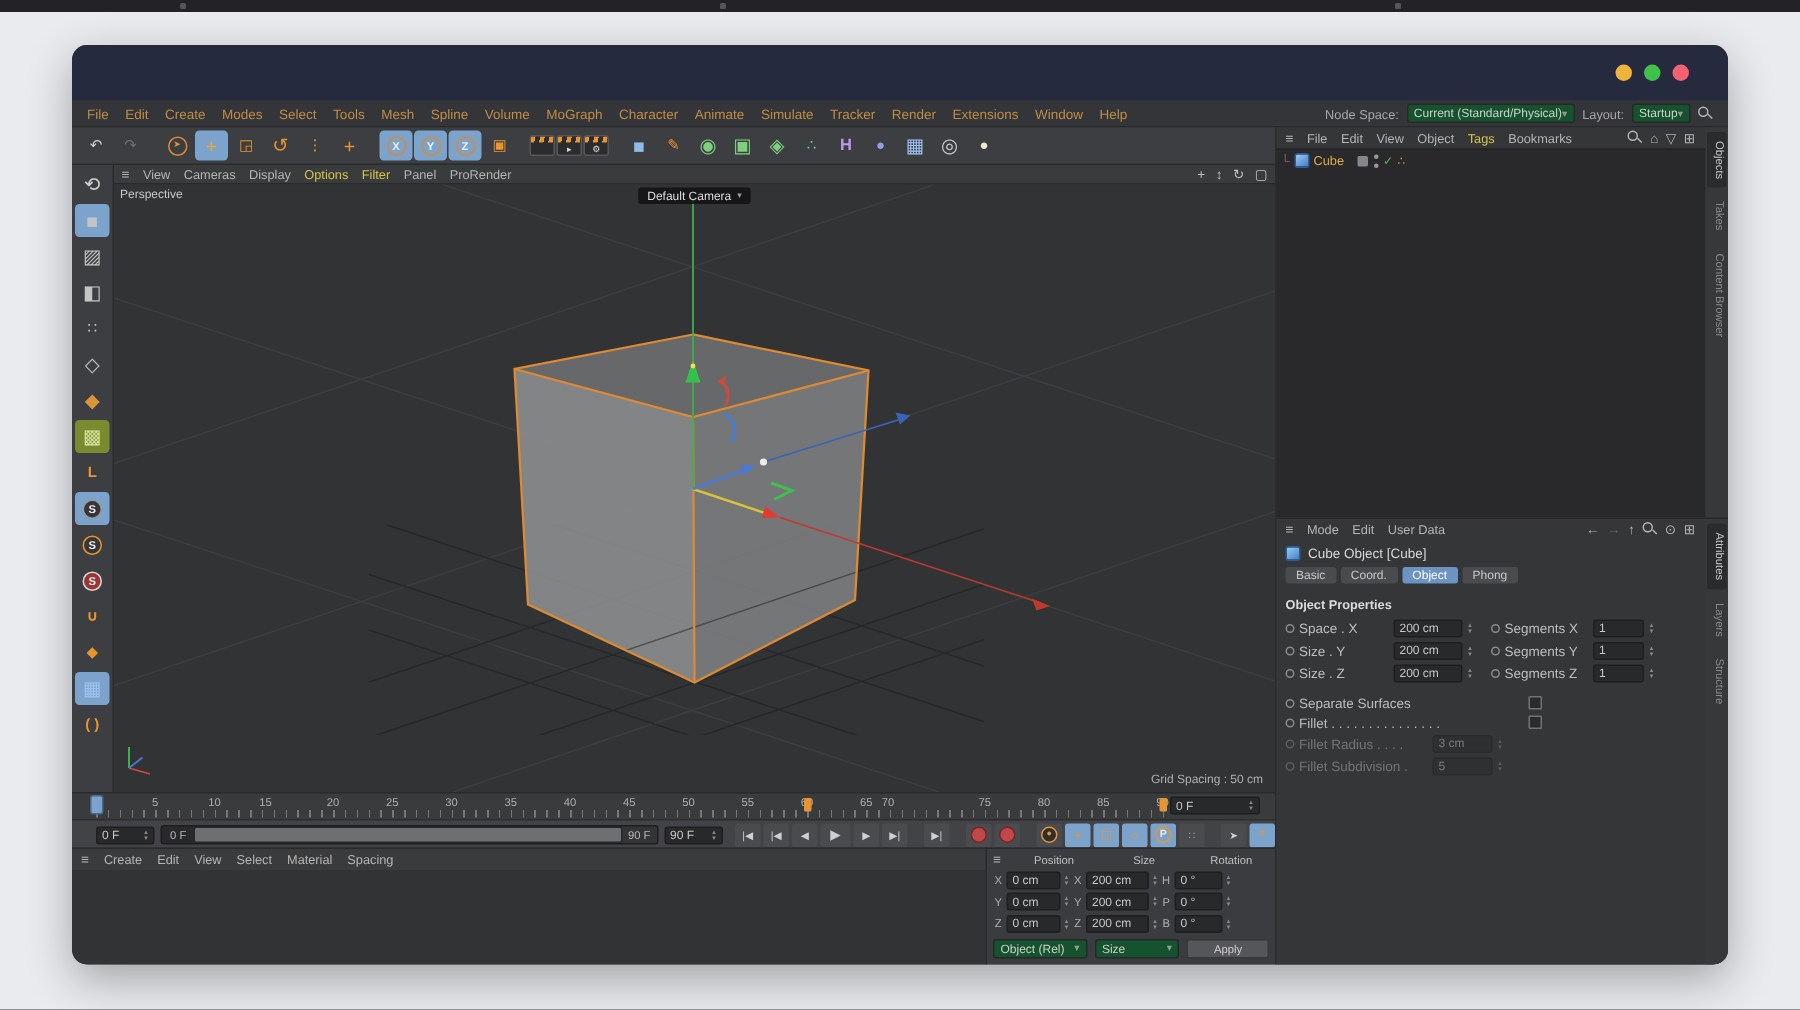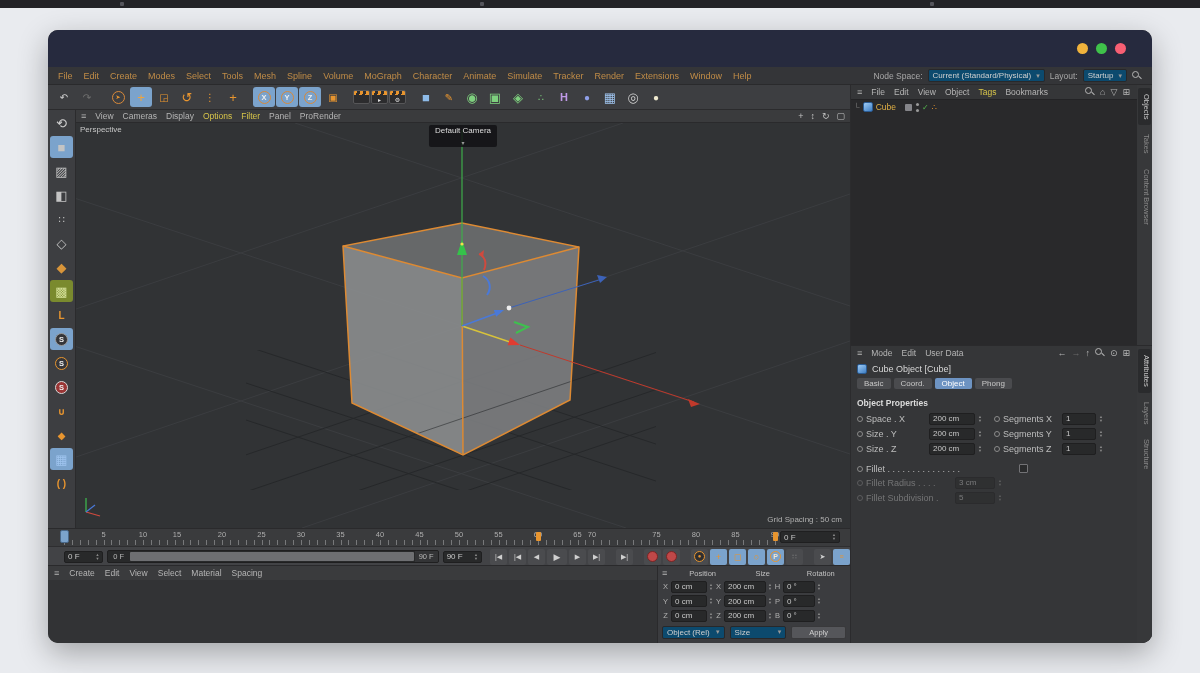--- a/index.html
+++ b/index.html
@@ -13,22 +13,22 @@
             border-radius:10px; overflow:hidden; box-shadow:0 10px 30px rgba(0,0,0,.3); }
 
   .titlebar { position:absolute; top:0; left:0; right:0; height:37px; background:#262a3e; }
   .tl { position:absolute; top:13px; right:26px; display:flex; gap:8px; }
   .dot { width:11px; height:11px; border-radius:50%; }
 
   .menubar { position:absolute; top:37px; left:0; right:0; height:18px; background:#343538;
              border-bottom:1px solid #2a2a2c; display:flex; align-items:center; padding:0 10px; }
   .menubar .mi { font-size:9px; color:#c08c47; margin-right:11px; white-space:nowrap; }
   .nodespace { margin-left:auto; display:flex; align-items:center; gap:5px; font-size:8.5px; color:#a8a8a8; }
-  .dd { background:#0c4a6e; border:1px solid #28282a; border-radius:2px; padding:1px 4px; color:#cfcfcf;
-        display:flex; gap:5px; align-items:center; font-size:8px; white-space:nowrap; }
+  .dd { background:#14532d; border:1px solid #28282a; border-radius:2px; padding:1px 4px; color:#cfcfcf;
+        display:flex; align-items:center; font-size:8px; white-space:nowrap; }
   .dd .arr { color:#999; font-size:7px; }
 
   .toolbar { position:absolute; top:55px; left:0; width:802px; height:25px; background:#3d3e41;
              border-bottom:1px solid #2b2b2d; display:flex; align-items:center; padding:0 5px; gap:1px; }
   .tool { width:22px; height:20px; border-radius:3px; display:flex; align-items:center; justify-content:center;
           font-size:10px; color:#cfcfcf; flex:none; }
   .tool.big { font-size:13px; }
   .tool.bold { font-weight:bold; font-size:11px; }
   .tool.sel { background:#7ba3cc; }
   .toolbar .sep, .transport .sep { width:7px; height:100%; flex:none; }
@@ -57,21 +57,21 @@
   .viewport { position:absolute; left:28px; top:80px; width:774px; height:418px; background:#313335; }
   .vheader { height:13px; background:#3a3b3d; border-bottom:1px solid #2a2a2c; display:flex; align-items:center;
              padding:0 5px; gap:9px; }
   .vheader .mi { font-size:8.5px; color:#b5b5b5; }
   .vnav { margin-left:auto; display:flex; gap:7px; color:#c0c0c0; font-size:9px; }
   .vnav span { cursor:default; }
   .vcanvas { position:absolute; top:13px; left:0; right:0; bottom:0; }
   .persp-label { position:absolute; top:15px; left:4px; font-size:8px; color:#c8c8c8; }
   .cam-label { position:absolute; top:15px; left:50%; transform:translateX(-50%);
                background:rgba(18,18,20,.85); border-radius:2px; padding:1px 6px; font-size:8px; color:#ddd;
-               display:flex; gap:4px; align-items:center;flex-direction:column; }
+               display:flex; gap:4px; align-items:center; }
   .grid-label { position:absolute; right:8px; bottom:4px; font-size:8px; color:#b0b0b0; }
 
   .rightpanel { position:absolute; left:802px; top:55px; width:302px; height:558px; background:#353638;
                 border-left:1px solid #2b2b2d; }
   .pmenu { height:14px; display:flex; align-items:center; gap:9px; padding:0 6px; }
   .pmenu .mi { font-size:8.5px; color:#b5b5b5; white-space:nowrap; }
   .picos { margin-left:auto; display:flex; gap:5px; align-items:center; color:#b5b5b5; font-size:9px; margin-right:16px; }
   .objects { position:absolute; top:0; left:0; right:0; height:260px; }
   .olist { position:absolute; top:14px; left:0; right:15px; bottom:0; background:#29292b; border-top:1px solid #232325; }
   .objrow { display:flex; align-items:center; gap:3px; padding:2px 3px; font-size:8.5px; }
@@ -500,20 +500,25 @@
         <span class="well w34">1</span>
         <span class="spin">
             <span>▲</span>
             <span>▼</span>
           </span>
       </div>
 
       <div style="height:6px"></div>
       <div class="prow">
         <span class="ring"></span>
+        <span class="cklabel">Separate Surfaces</span>
+        <span class="cb"></span>
+      </div>
+      <div class="prow">
+        <span class="ring"></span>
         <span class="cklabel">Fillet . . . . . . . . . . . . . . .</span>
         <span class="cb"></span>
       </div>
       <div class="prow dim">
         <span class="ring"></span>
         <span class="dlabel">Fillet Radius . . . .</span>
         <span class="well w40">3 cm</span>
         <span class="spin">
             <span>▲</span>
             <span>▼</span>

